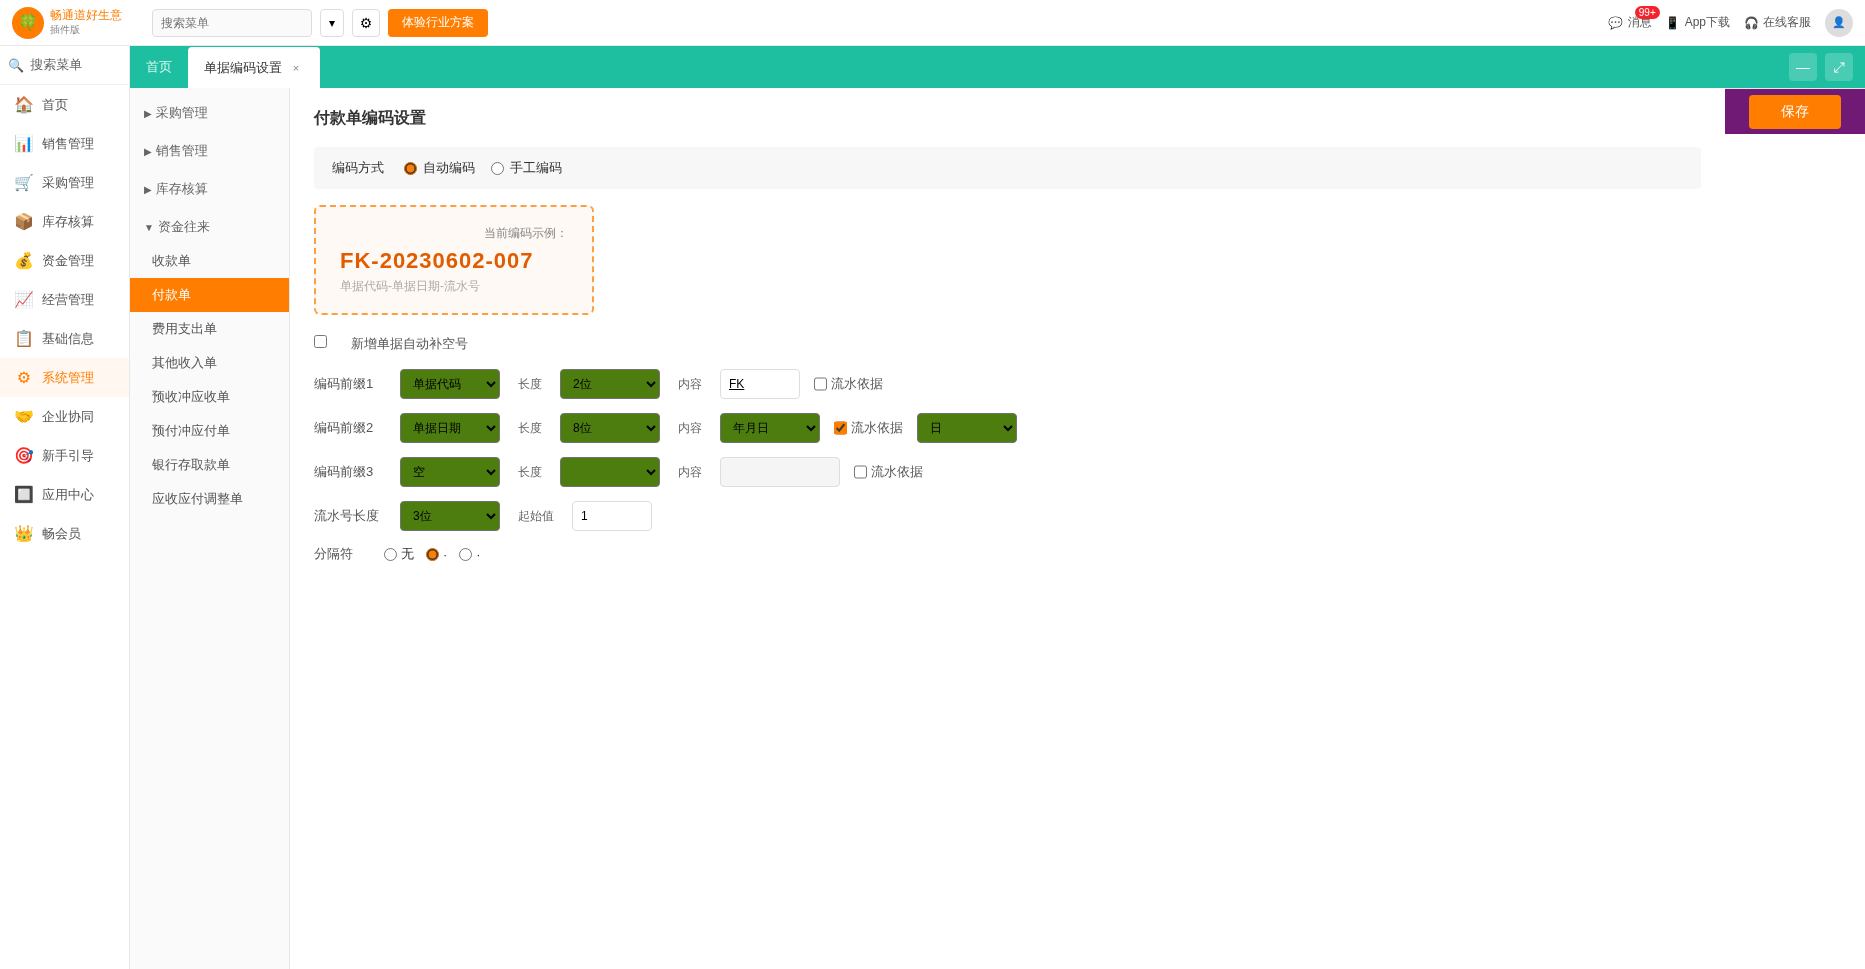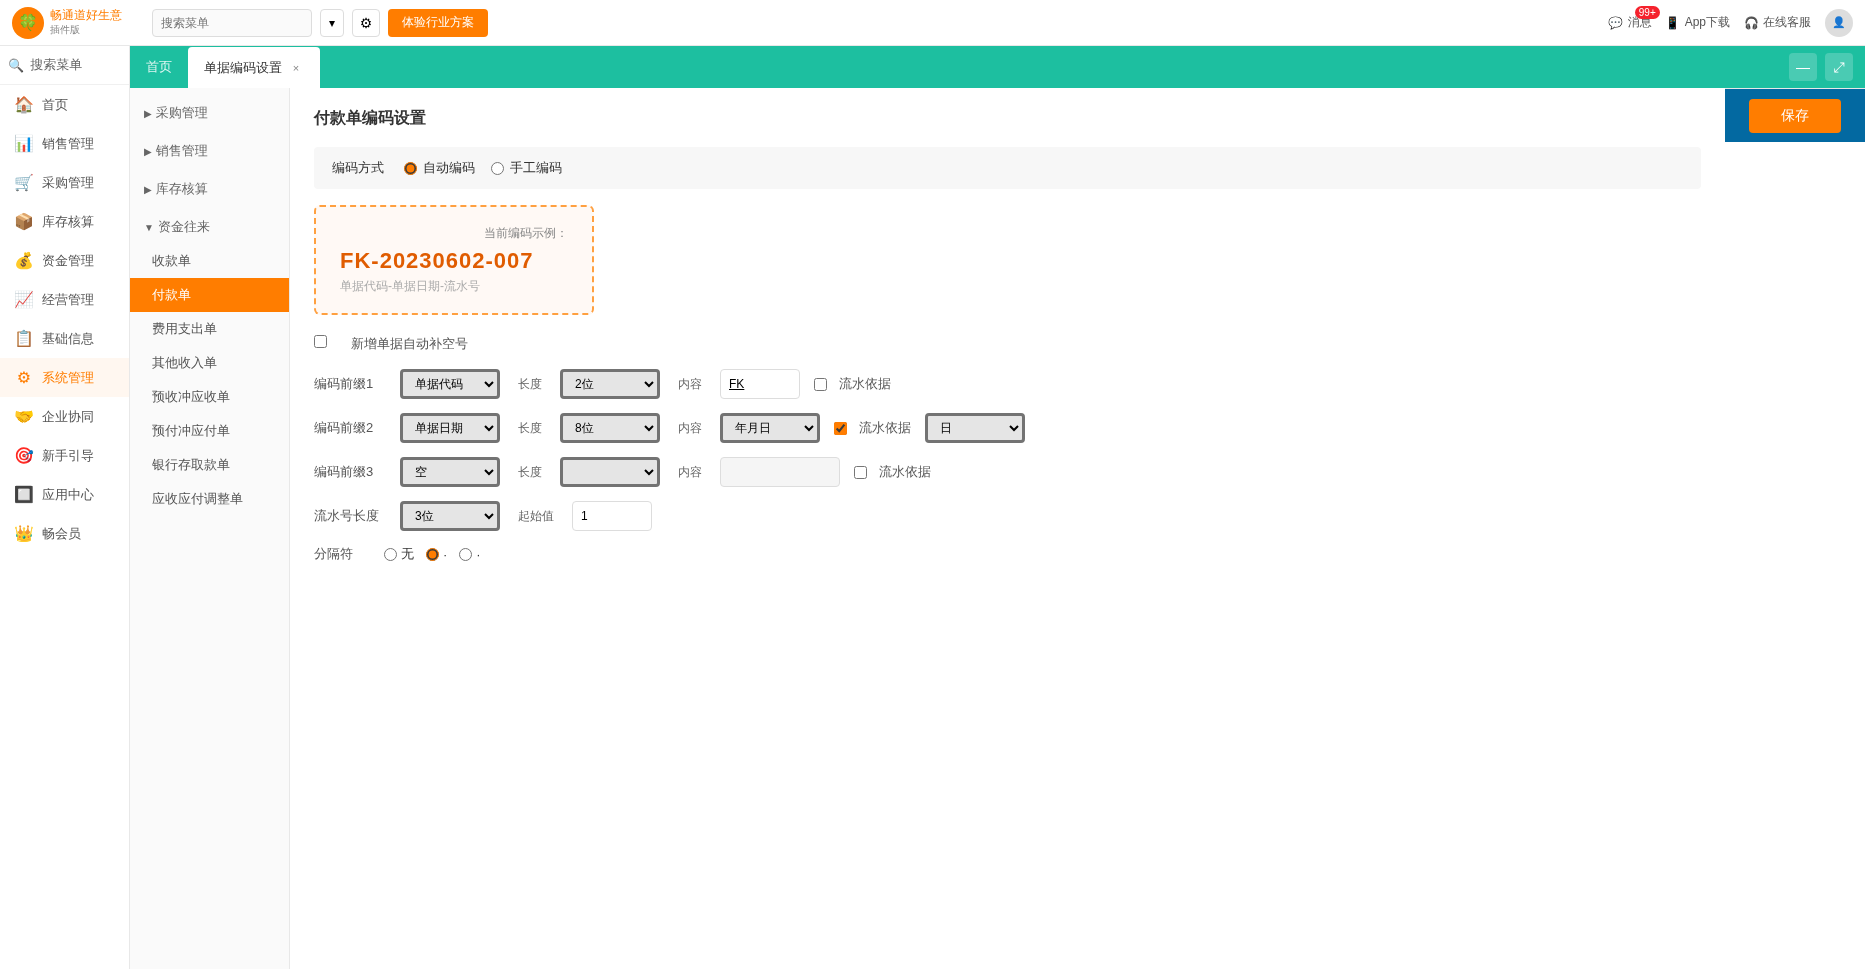--- a/index.html
+++ b/index.html
@@ -257,48 +257,48 @@
     }
     .checkbox-row input[type=checkbox] { accent-color: #ff7d00; cursor: pointer; }
 
     
     .form-row {
       display: flex; align-items: center; gap: 14px;
       margin-bottom: 14px;
     }
     .form-label { font-size: 13px; color: #555; min-width: 72px; }
     .form-select {
-      height: 30px; border: 3px solid #737373; border-radius: 4px;
-      padding: 0 8px; font-size: 12px; background: #e5e5e5;
+      height: 30px; border: 1px solid #737373; border-radius: 4px;
+      padding: 0 8px; font-size: 12px; background: #4d7c0f;
       appearance: auto; cursor: pointer; min-width: 100px;
     }
     .form-input {
       height: 30px; border: 1px solid #ddd; border-radius: 4px;
       padding: 0 8px; font-size: 12px; background: #fff;
       min-width: 80px;
     }
     .form-input:disabled { background: #f5f5f5; color: #aaa; }
     .form-text { font-size: 12px; color: #666; padding: 0 4px; }
-    .form-checkbox { display: flex; align-items: center; gap: 12px; font-size: 13px; color: #555; }
+    .form-checkbox { display: flex; gap: 4px; font-size: 13px; color: #555; }
     .form-checkbox input[type=checkbox] { accent-color: #ff7d00; cursor: pointer; }
 
     
     .sep-row {
       display: flex; align-items: center; gap: 14px;
       margin-bottom: 8px;
     }
     .sep-label { font-size: 13px; color: #555; min-width: 56px; }
     .sep-radio { display: flex; align-items: center; gap: 12px; }
     .sep-item { display: flex; align-items: center; gap: 4px; cursor: pointer; font-size: 13px; }
     .sep-item input[type=radio] { accent-color: #ff7d00; cursor: pointer; }
 
     
     .save-bar {
-      height: 54px;
-      background: #0369a1;
+      height: 46px;
+      background: #701a75;
       border-top: 1px solid #e8e8e8;
       display: flex; align-items: center; justify-content: flex-end;
       padding: 0 24px;
       flex-shrink: 0;
     }
     .save-btn {
       height: 34px; padding: 0 32px;
       background: #ff7d00; color: #fff;
       border: none; border-radius: 4px;
       font-size: 14px; cursor: pointer;

